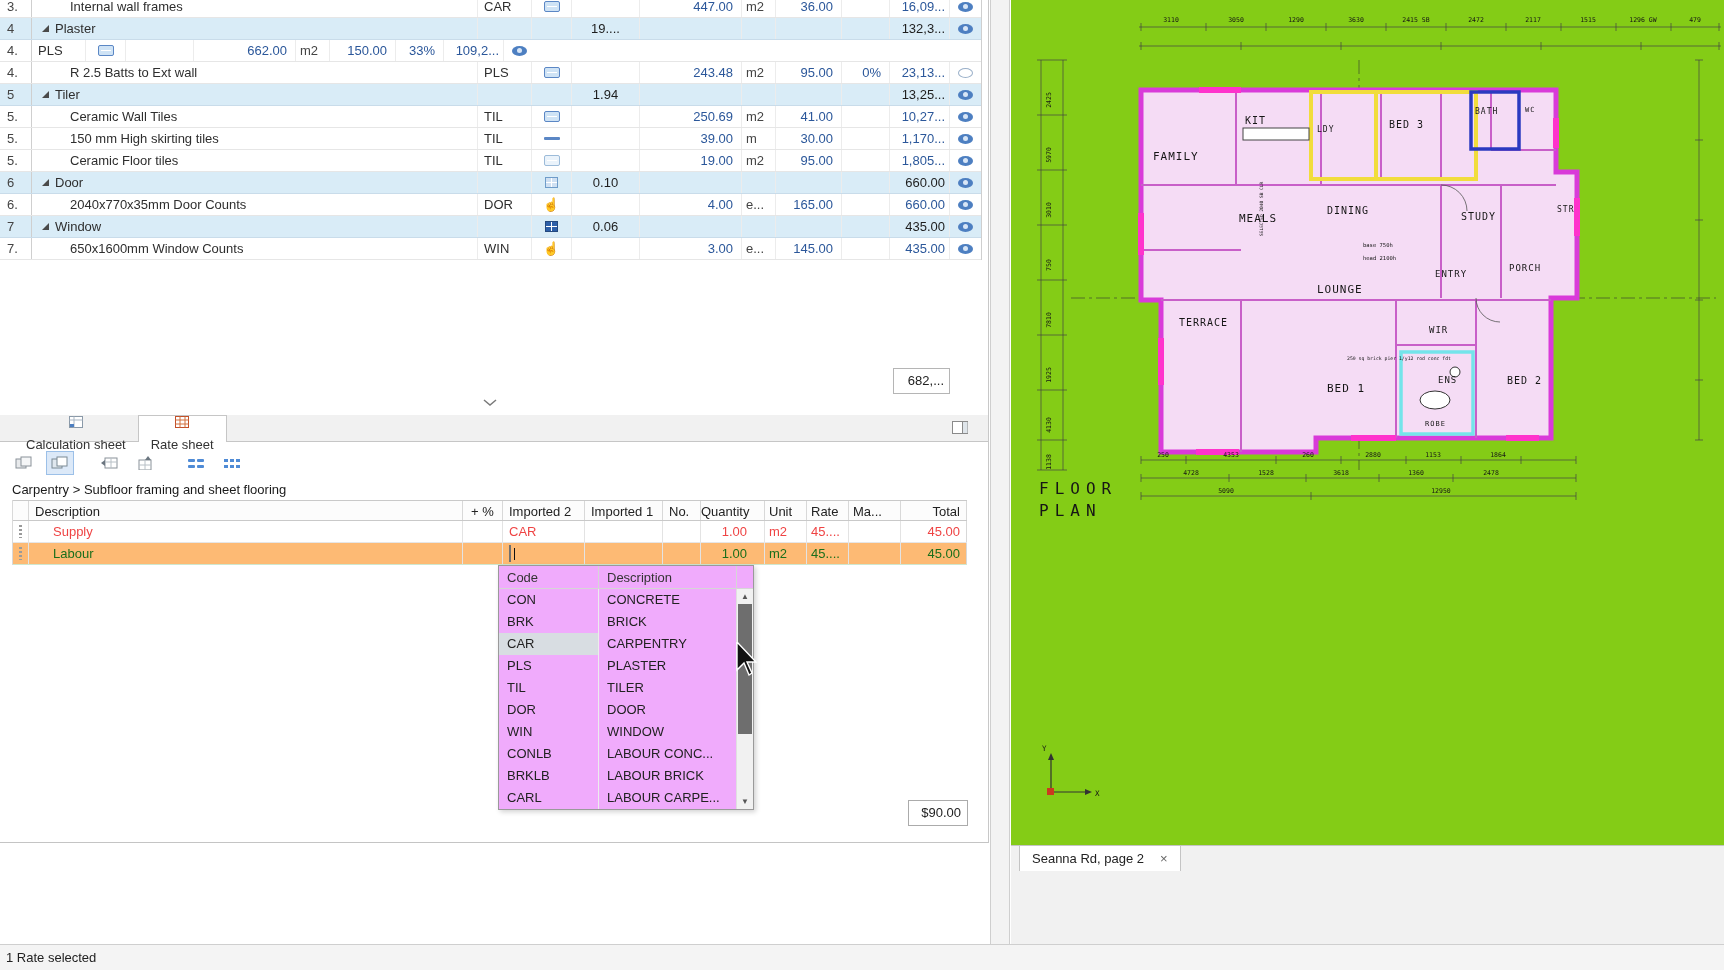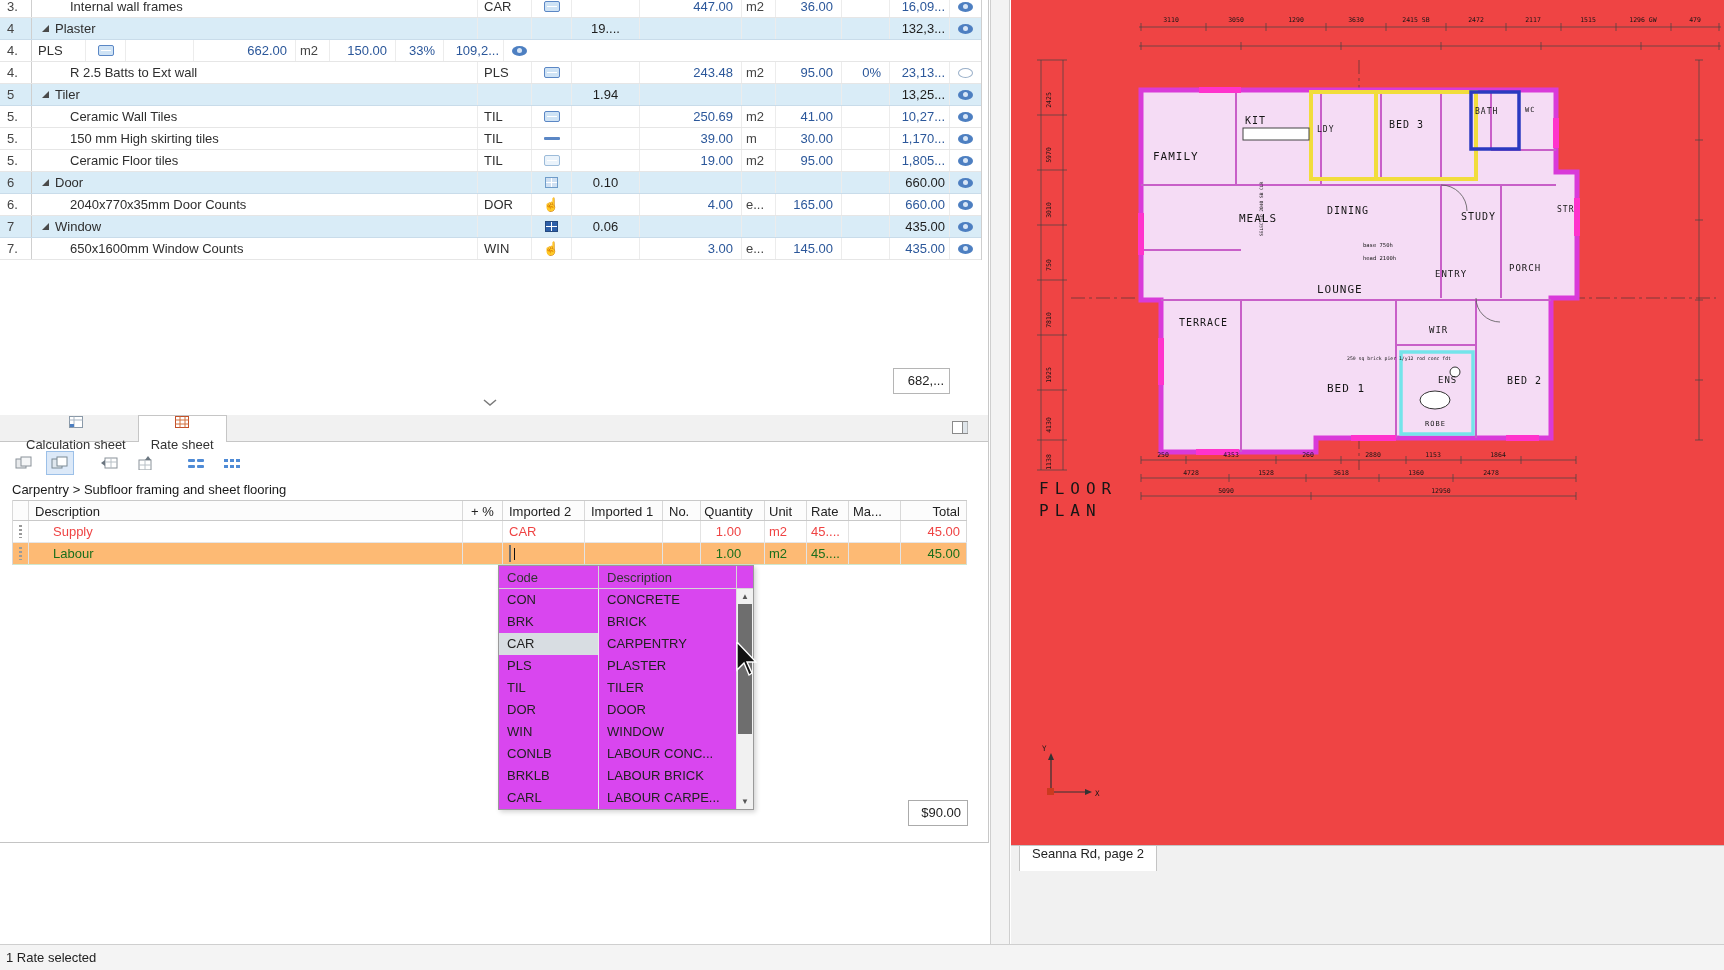--- a/index.html
+++ b/index.html
@@ -71,56 +71,56 @@
   .rrow.sel { background:#fdba74; color:#1b6f1b; border-bottom-color:#cfe7cf; }
   .rc { border-right:1px solid #e3e3e3; overflow:hidden; white-space:nowrap; }
   .rhead .rc { border-right:1px solid #d8d8d8; }
   .rc.handle { width:16px; display:flex; align-items:center; justify-content:center; }
   .rc.rdesc { width:434px; padding-left:24px; }
   .rhead .rc.rdesc { padding-left:6px; }
   .rc.rpct { width:40px; text-align:center; }
   .rc.rimp2 { width:82px; padding-left:6px; }
   .rc.rimp1 { width:78px; padding-left:6px; }
   .rc.rno { width:38px; padding-left:6px; }
-  .rc.rqty { width:64px; text-align:center; padding-right:8px; }
+  .rc.rqty { width:64px; text-align:right; padding-right:17px; }
   .rc.runit { width:42px; padding-left:4px; }
   .rc.rrate { width:42px; padding-left:4px; }
   .rc.rma { width:52px; padding-left:4px; }
   .rc.rtotal { width:66px; text-align:right; padding-right:6px; border-right:1px solid #d8d8d8; }
   .dots { width:3px; height:13px; background:repeating-linear-gradient(180deg,#9a9a9a 0 2px,transparent 2px 4px); }
   .codebox { width:78px; height:17px; margin-top:2px; border:1px solid #707070; background:#fff; position:relative; }
   .codebox i { position:absolute; left:4px; top:2px; width:1px; height:12px; background:#111; }
 
-  .dropdown { position:absolute; left:498px; top:565px; width:256px; background:#d946ef; border:1px solid #9a9a9a;
+  .dropdown { position:absolute; left:498px; top:565px; width:256px; background:#f0abfc; border:1px solid #9a9a9a;
               box-shadow:2px 2px 5px rgba(0,0,0,.18); z-index:6; font-size:13px; color:#222; }
   .dd-head { display:flex; height:23px; line-height:23px; border-bottom:1px solid #d6d6d6; color:#333; }
   .dd-head .hcode { width:100px; padding-left:8px; border-right:1px solid #d6d6d6; }
   .dd-head .hdesc { flex:1; padding-left:8px; border-right:1px solid #d6d6d6; }
   .dd-head .hblank { width:16px; }
   .dd-item { display:flex; height:22px; line-height:22px; margin-right:17px; }
   .dd-item .dcode { width:100px; padding-left:8px; border-right:1px solid #ececec; }
   .dd-item.active .dcode { background:#d8dde2; }
   .dd-item .ddesc { flex:1; padding-left:8px; }
   .dd-scroll { position:absolute; right:0; top:23px; bottom:0; width:17px; background:#f1f1f1; border-left:1px solid #e0e0e0; }
   .dd-arrow { position:absolute; left:0; width:16px; text-align:center; font-size:8px; color:#555; }
   .dd-arrow.up { top:3px; } .dd-arrow.down { bottom:3px; }
   .dd-thumb { position:absolute; left:1px; top:15px; width:14px; height:130px; background:#6e6e6e; }
 
   .sheet-total { position:absolute; left:908px; top:800px; width:60px; height:26px; border:1px solid #ababab;
                  background:#fff; font-size:13px; color:#222; text-align:right; line-height:24px; padding-right:6px; }
 
   
   .vsplit { position:absolute; left:990px; top:0; width:20px; height:944px; background:#f3f3f3;
             border-left:1px solid #cfcfcf; border-right:1px solid #cfcfcf; }
-  .right-pane { position:absolute; left:1011px; top:0; width:713px; height:944px; background:#ef4444; }
+  .right-pane { position:absolute; left:1011px; top:0; width:713px; height:944px; background:#84cc16; }
   .plan-tabstrip { position:absolute; left:0; top:845px; width:713px; height:26px; background:#f1f1f1;
                    border-top:1px solid #c4c4c4; display:flex; align-items:stretch; padding-left:8px; }
   .plan-tab { display:flex; align-items:center; gap:16px; padding:0 12px; background:#fff;
               border-left:1px solid #c4c4c4; border-right:1px solid #c4c4c4; border-bottom:1px solid #c4c4c4;
-              font-size:13px; color:#222; height:26px;flex-direction:column; }
+              font-size:13px; color:#222; height:26px; }
   .plan-tab .x { color:#666; font-size:13px; }
   .plan-bottom { position:absolute; left:0; top:871px; width:713px; height:73px; background:#f1f1f1; }
   .plan svg text { font-family:"DejaVu Sans Mono", monospace; fill:#161616; }
   .rl { letter-spacing:1px; }
   .dim { font-size:6.5px; fill:#222; }
   .pl-title { font-size:16px; letter-spacing:6px; fill:#222; }
 
   .statusbar { position:absolute; left:0; top:944px; width:1724px; height:26px; background:#f4f4f4;
                border-top:1px solid #cfcfcf; display:flex; align-items:center; padding-left:6px; font-size:13px; color:#222; }
   .cursor { position:absolute; left:736px; top:642px; z-index:9; }

